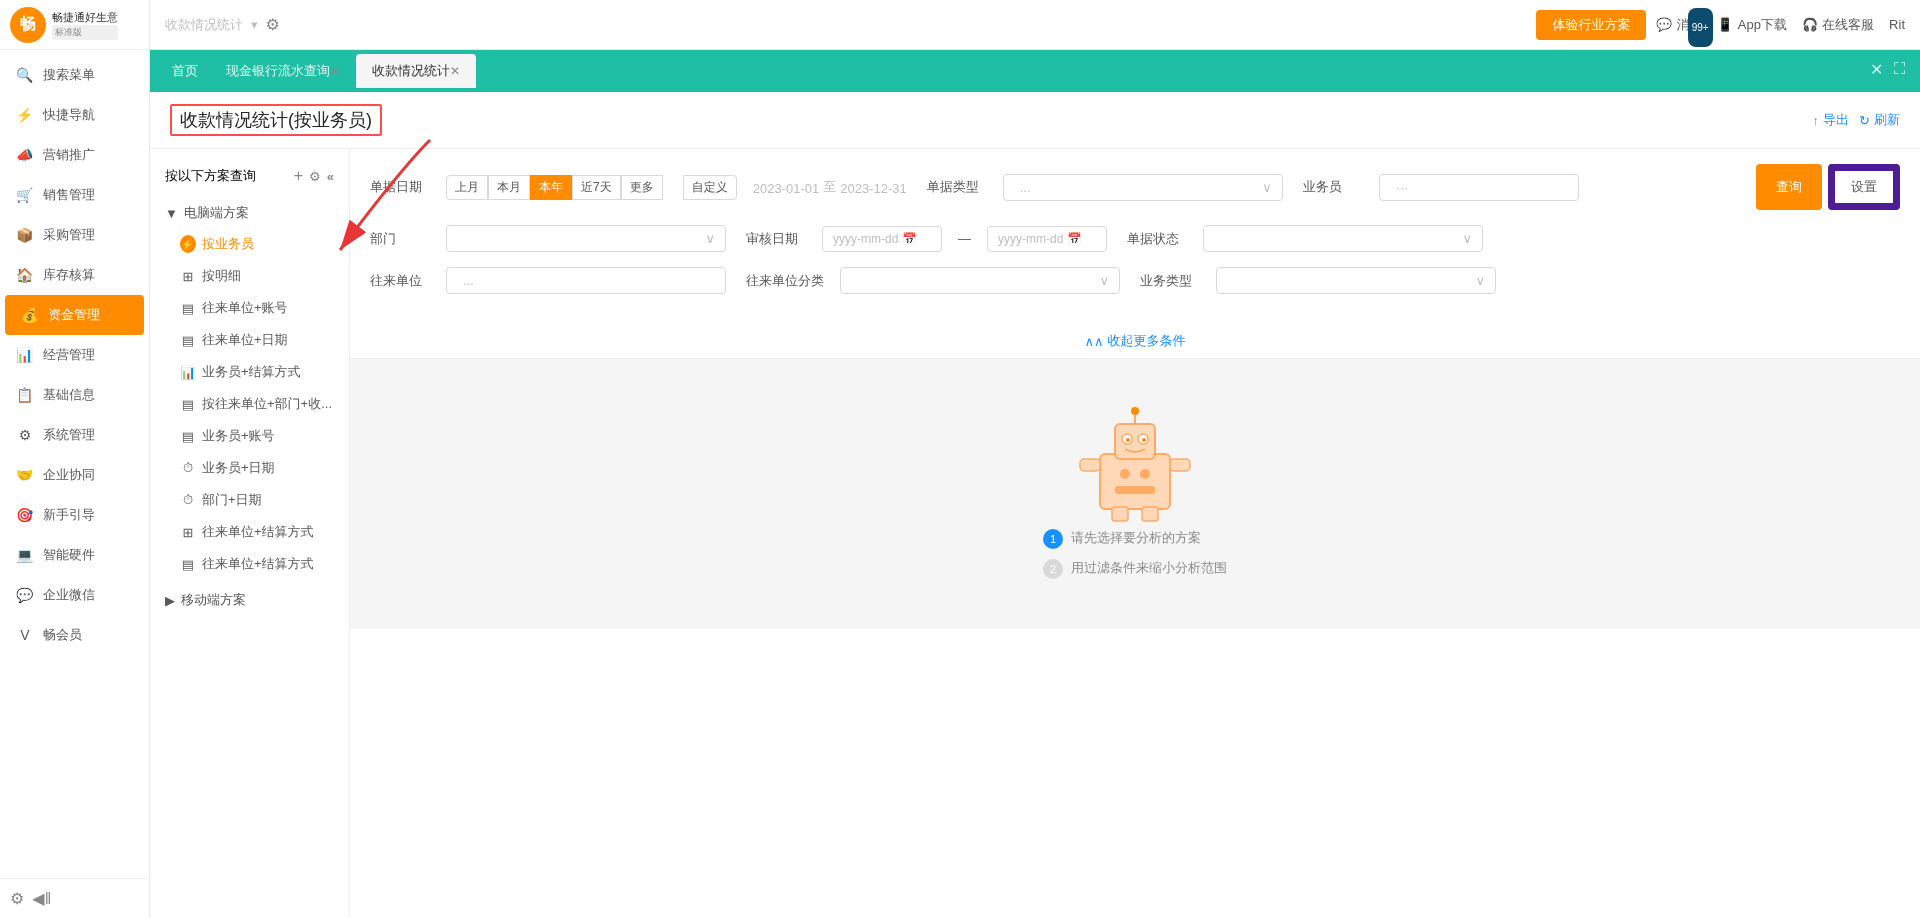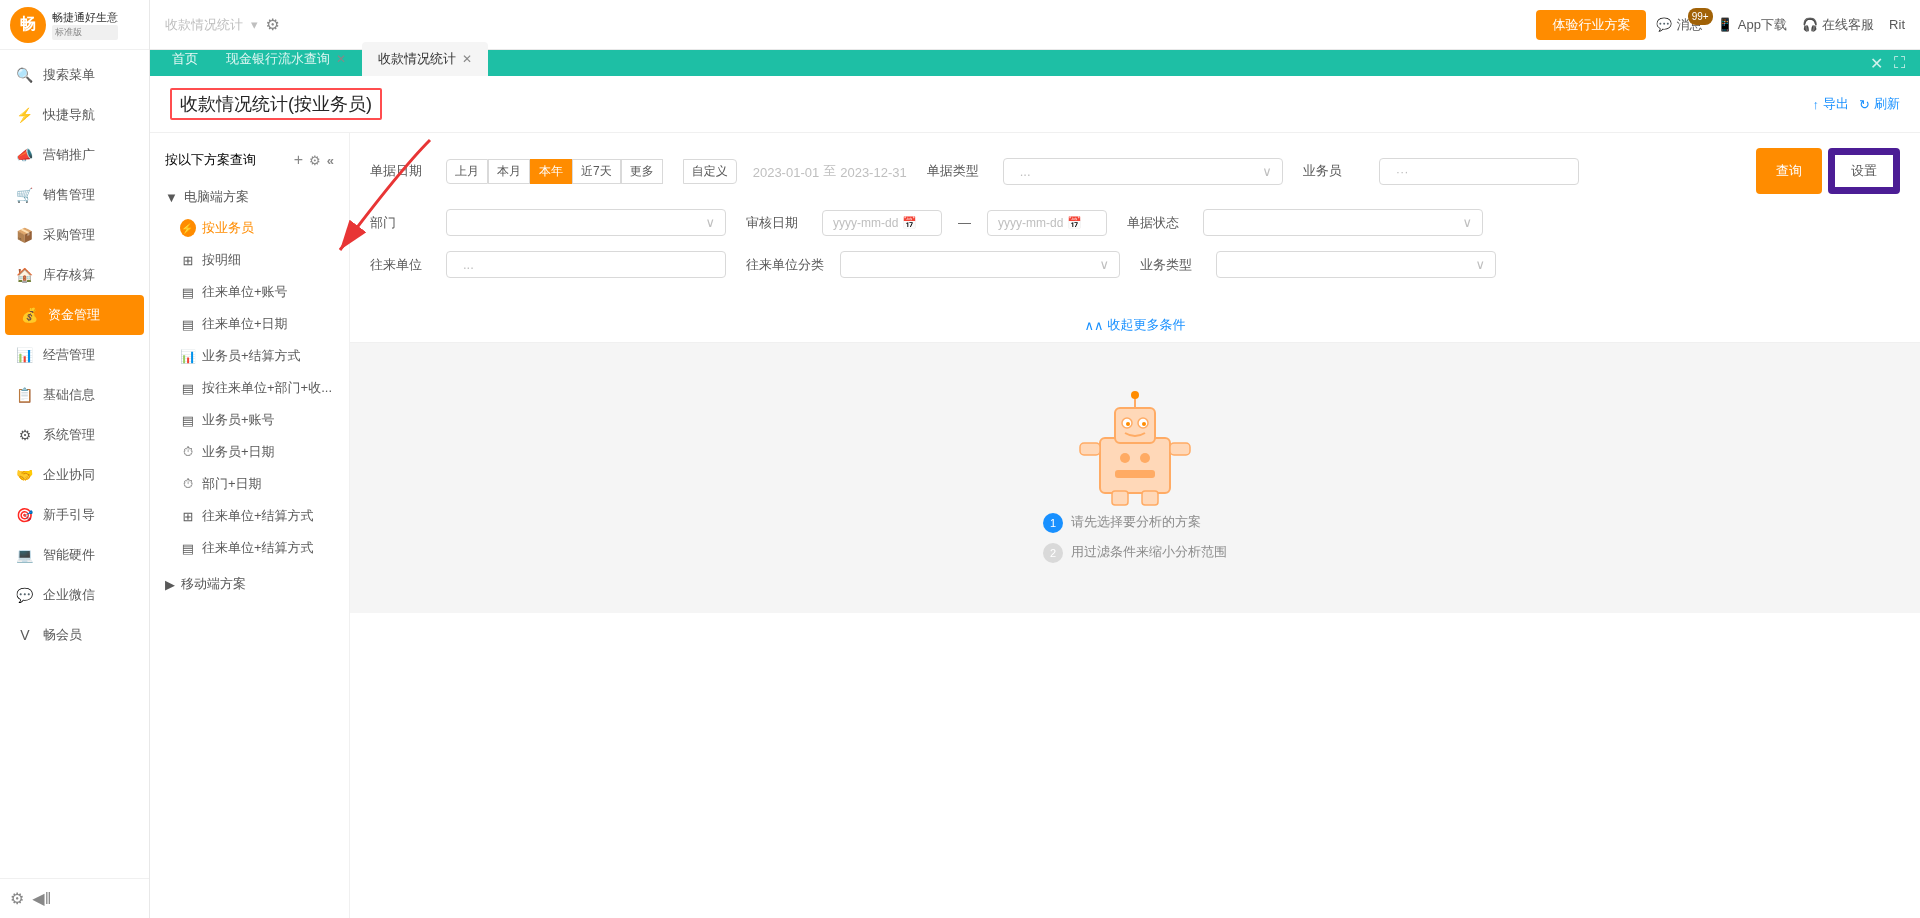--- a/index.html
+++ b/index.html
@@ -19,29 +19,29 @@
 
     
     .main { flex: 1; display: flex; flex-direction: column; overflow: hidden; }
 
     
     .topbar { height: 50px; background: #fff; display: flex; align-items: center; padding: 0 15px; border-bottom: 1px solid #e8e8e8; gap: 10px; }
     .topbar-left { display: flex; align-items: center; gap: 8px; flex: 1; }
     .breadcrumb-text { color: #bfbfbf; font-size: 13px; }
     .topbar-right { display: flex; align-items: center; gap: 15px; }
     .msg-btn { display: flex; align-items: center; gap: 4px; color: #595959; cursor: pointer; font-size: 13px; position: relative; }
-    .badge { background: #a16207; color: white; font-size: 10px; padding: 3px 4px; border-radius: 8px; position: absolute; top: -8px; right: -10px; }
+    .badge { background: #0c4a6e; color: white; font-size: 10px; padding: 14px 4px; border-radius: 8px; position: absolute; top: -8px; right: -10px; }
     .topbar-btn { display: flex; align-items: center; gap: 4px; color: #595959; cursor: pointer; font-size: 13px; }
     .trial-btn { background: #ff8c00; color: white; padding: 6px 16px; border-radius: 4px; cursor: pointer; font-size: 13px; }
     .gear-btn { color: #888; cursor: pointer; font-size: 16px; }
     .topbar-user { color: #595959; font-size: 13px; }
 
     
-    .tabs { height: 26px; background: #1ebfa5; display: flex; align-items: flex-end; padding: 0 10px; }
-    .tab { padding: 8px 16px; cursor: pointer; color: rgba(255,255,255,0.85); font-size: 13px; display: flex; align-items: center; gap: 6px; border-radius: 4px 4px 0 0; position: relative; }
+    .tabs { height: 42px; background: #1ebfa5; display: flex; align-items: center; padding: 0 10px; }
+    .tab { padding: 8px 16px; cursor: pointer; color: rgba(255,255,255,0.85); font-size: 13px; display: flex; align-items: center; border-radius: 4px 4px 0 0; position: relative; }
     .tab.active { background: #f5f5f5; color: #333; }
     .tab-close { font-size: 12px; color: #888; cursor: pointer; }
     .tab-home { color: rgba(255,255,255,0.9); padding: 8px 12px; cursor: pointer; }
     .window-controls { margin-left: auto; display: flex; gap: 8px; align-items: center; padding-bottom: 6px; }
     .win-btn { width: 16px; height: 16px; cursor: pointer; color: rgba(255,255,255,0.8); font-size: 16px; }
 
     
     .page-content { flex: 1; background: #f5f5f5; overflow: hidden; display: flex; flex-direction: column; }
 
     

